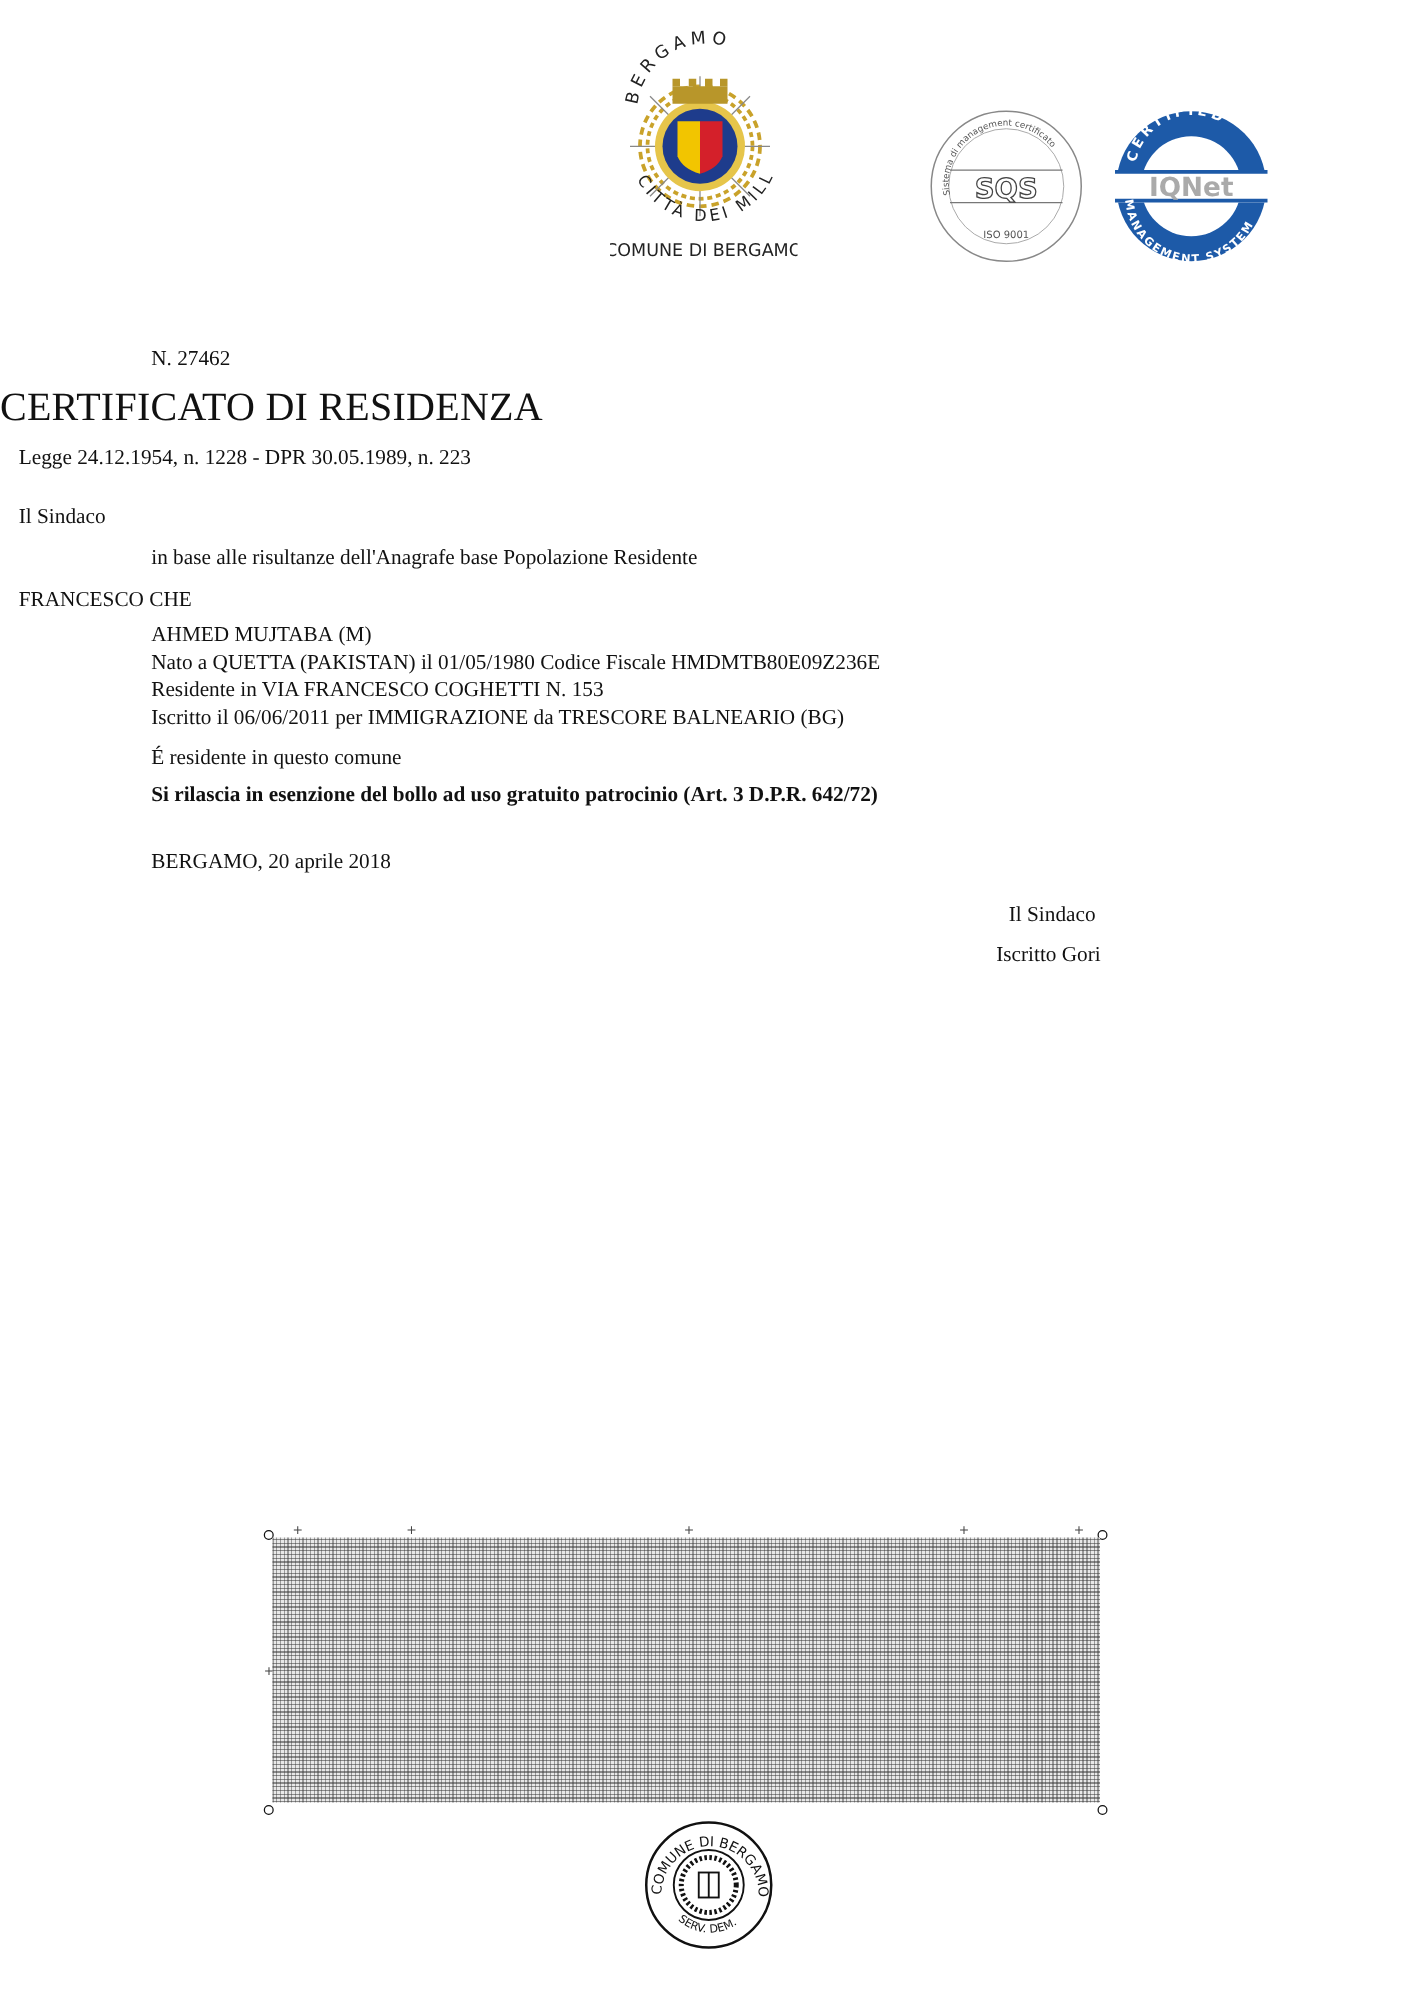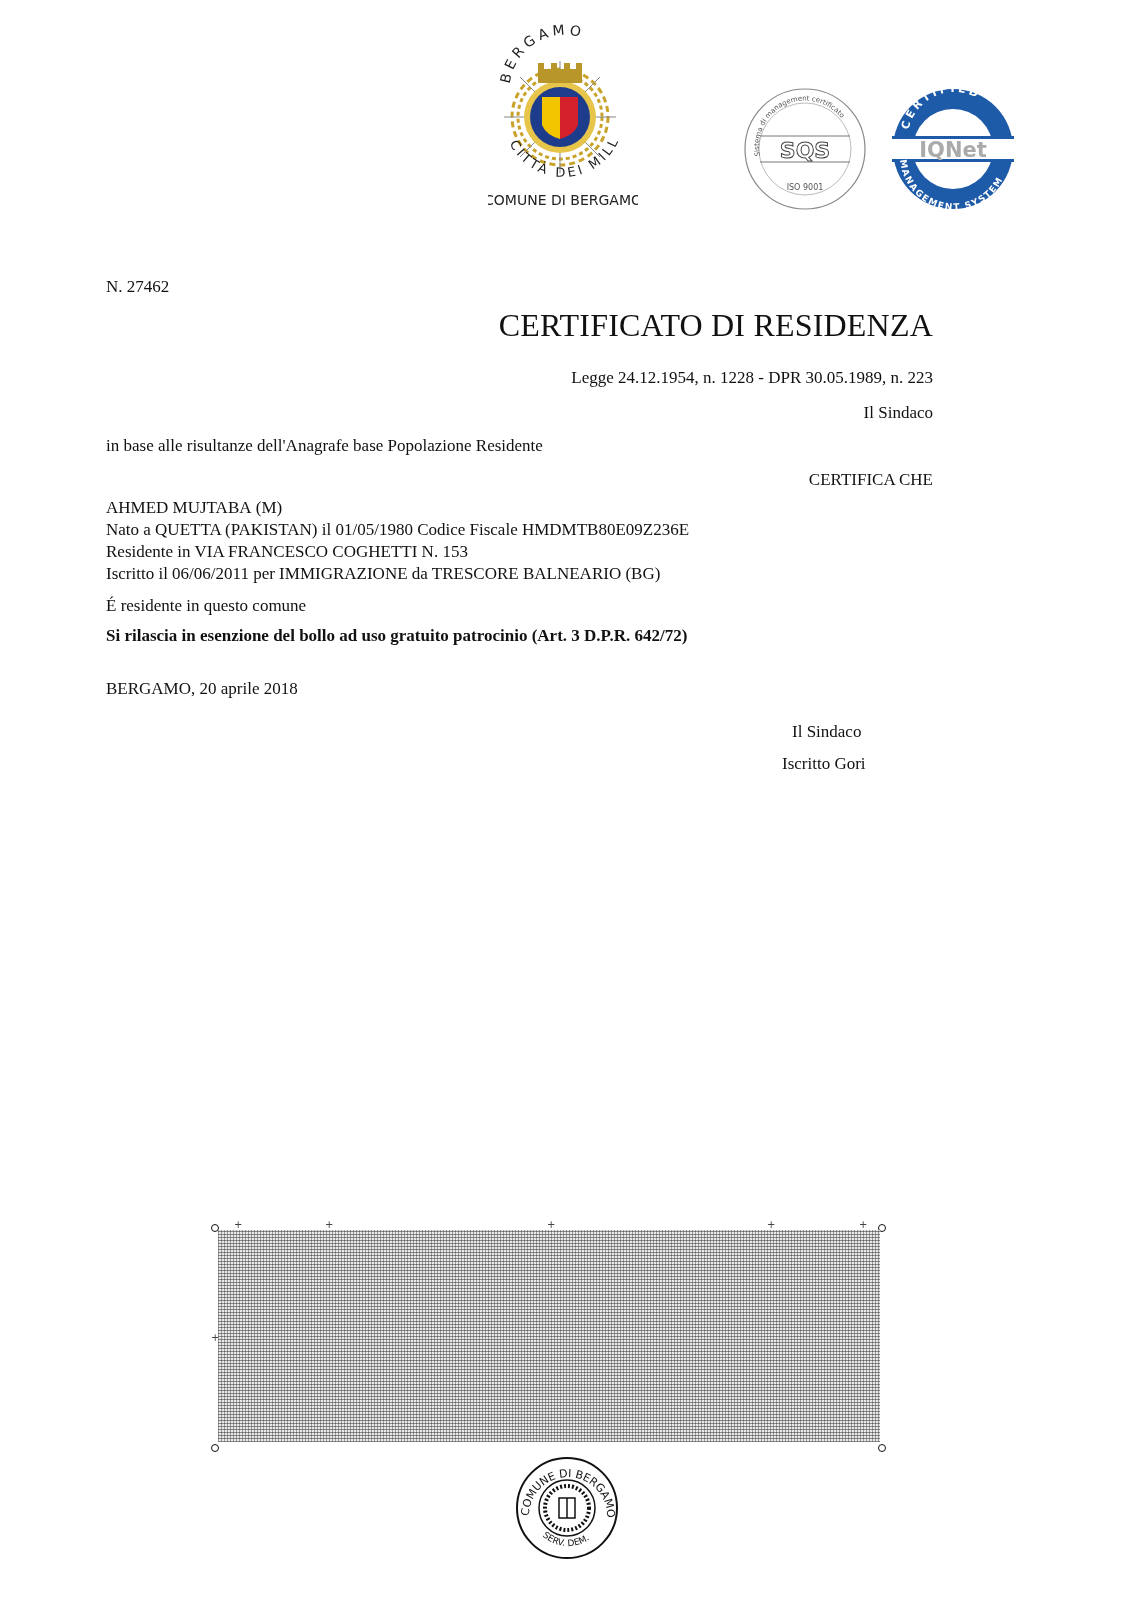--- a/index.html
+++ b/index.html
@@ -1,20 +1,20 @@
 <!DOCTYPE html>
 <html><head>
 <meta charset="utf-8">
 <style>
   html, body { margin:0; padding:0; background:#fff; }
   body { width:1129px; height:1600px; position:relative; overflow:hidden;
          font-family:"Liberation Serif", "DejaVu Serif", serif; color:#111; }
   .abs { position:absolute; }
-  .txt { font-size:17px; line-height:20px; white-space:nowrap; }
-  .center { left:0; width:933px; text-align:right; }
+  .txt { font-size:17px; line-height:20px; white-space:nowrap;margin-left:15px; }
+  .center { left:0; width:933px; text-align:left; }
   .logo-main { left:488px; top:22px; width:150px; height:190px; }
   .logo-sqs { left:742px; top:86px; width:126px; height:126px; }
   .logo-iqnet { left:886px; top:86px; width:134px; height:126px; }
   .title { font-size:32px; line-height:38px; letter-spacing:0.2px; }
   .bold { font-weight:normal; font-family:"Liberation Serif", serif; }
   .pattern-box { left:218px; top:1230px; width:662px; height:212px;
     background-color:#e8e8e8;
     background-image:
       repeating-linear-gradient(0deg, rgba(60,60,60,0.55) 0px, rgba(60,60,60,0.55) 1px, transparent 1px, transparent 3px),
       repeating-linear-gradient(90deg, rgba(60,60,60,0.45) 0px, rgba(60,60,60,0.45) 1px, transparent 1px, transparent 3px);
@@ -97,27 +97,27 @@
     <text font-family="DejaVu Sans, sans-serif" font-size="9" font-weight="bold" letter-spacing="1.5" fill="#fff">
       <textPath href="#iqBot" startOffset="4">MANAGEMENT SYSTEM</textPath>
     </text>
   </svg>
 </div>
 
 <div class="abs txt" style="left:106px; top:277px;">N. 27462</div>
 
 <div class="abs center title" style="top:306px;">CERTIFICATO DI RESIDENZA</div>
 
-<div class="abs center txt" style="top:368px;">Legge 24.12.1954, n. 1228 - DPR 30.05.1989, n. 223</div>
+<div class="abs center txt" style="top:356px;">Legge 24.12.1954, n. 1228 - DPR 30.05.1989, n. 223</div>
 
 <div class="abs center txt" style="top:403px;">Il Sindaco</div>
 
 <div class="abs txt" style="left:106px; top:436px;">in base alle risultanze dell'Anagrafe base Popolazione Residente</div>
 
-<div class="abs center txt" style="top:470px;">CERTIFICA CHE</div>
+<div class="abs center txt" style="top:470px;">FRANCESCO CHE</div>
 
 <div class="abs txt" style="left:106px; top:498px;">
   <span class="bold">AHMED MUJTABA</span>
   <span>(M)</span>
 </div>
 
 <div class="abs txt" style="left:106px; top:520px;">Nato a QUETTA (PAKISTAN) il 01/05/1980 Codice Fiscale HMDMTB80E09Z236E</div>
 <div class="abs txt" style="left:106px; top:542px;">Residente in VIA FRANCESCO COGHETTI N. 153</div>
 <div class="abs txt" style="left:106px; top:564px;">Iscritto il 06/06/2011 per IMMIGRAZIONE da TRESCORE BALNEARIO (BG)</div>
 

